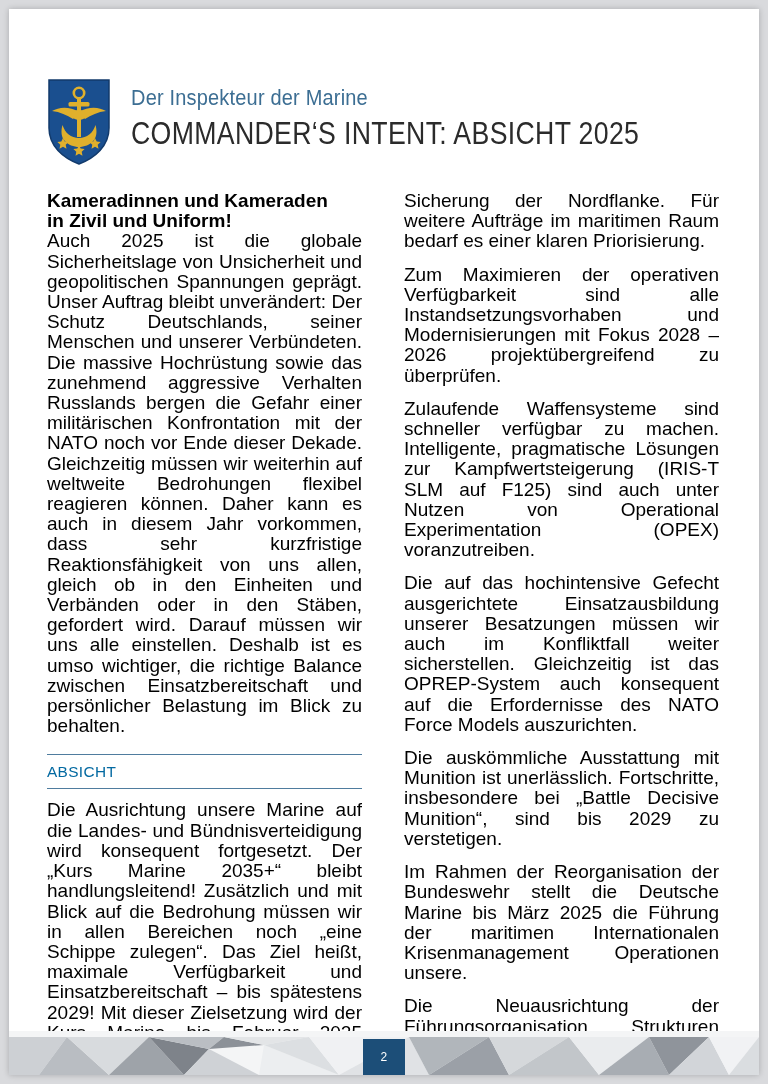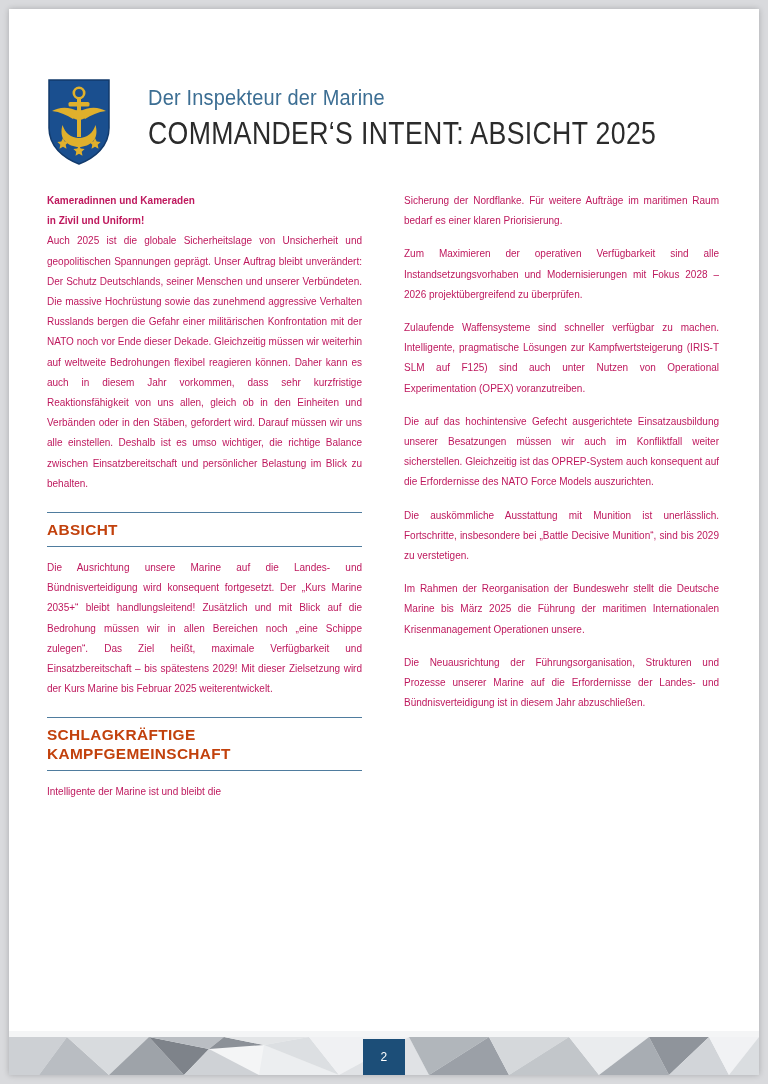--- a/index.html
+++ b/index.html
@@ -38,21 +38,21 @@
   }
   .crest {
     position: absolute;
     left: 38px;
     top: 69px;
     width: 64px;
     height: 88px;
   }
   .header-text {
     position: absolute;
-    left: 139px;
+    left: 122px;
     top: 77px;
     width: 560px;
   }
   .kicker {
     font-family: "Liberation Sans", sans-serif;
     font-size: 21.5px;
     font-weight: 400;
     letter-spacing: 0.2px;
     color: #3c6e93;
     line-height: 1.15;
@@ -83,23 +83,23 @@
     gap: 42px;
   }
   .col {
     width: 315px;
     overflow: hidden;
   }
 
   p.body {
     margin: 0 0 13px 0;
     font-family: "Liberation Sans", sans-serif;
-    font-size: 10px;
+    font-size: 19px;
     line-height: 20.2px;
-    color: #be185d;
+    color: #000000;
     text-align: justify;
     hyphens: manual;
     -webkit-hyphens: manual;
   }
   p.body.tight { margin-bottom: 0; }
   p.lead { margin-bottom: 0; }
 
   .salutation {
     font-weight: bold;
     display: block;
@@ -111,23 +111,23 @@
   
   .section-head {
     margin: 18px 0 11px 0;
     border-top: 1.6px solid #4f7c9e;
     border-bottom: 1.6px solid #4f7c9e;
     padding: 7px 0 7px 0;
   }
   .section-head .title {
     font-family: "Liberation Sans", sans-serif;
     font-size: 15.4px;
-    font-weight: bold;
+    font-weight: normal;
     letter-spacing: 0.35px;
-    color: #c2410c;
+    color: #0369a1;
     line-height: 19px;
     text-transform: uppercase;
     white-space: pre-line;
   }
 
   
   .footer {
     position: absolute;
     left: 0;
     bottom: 0;

